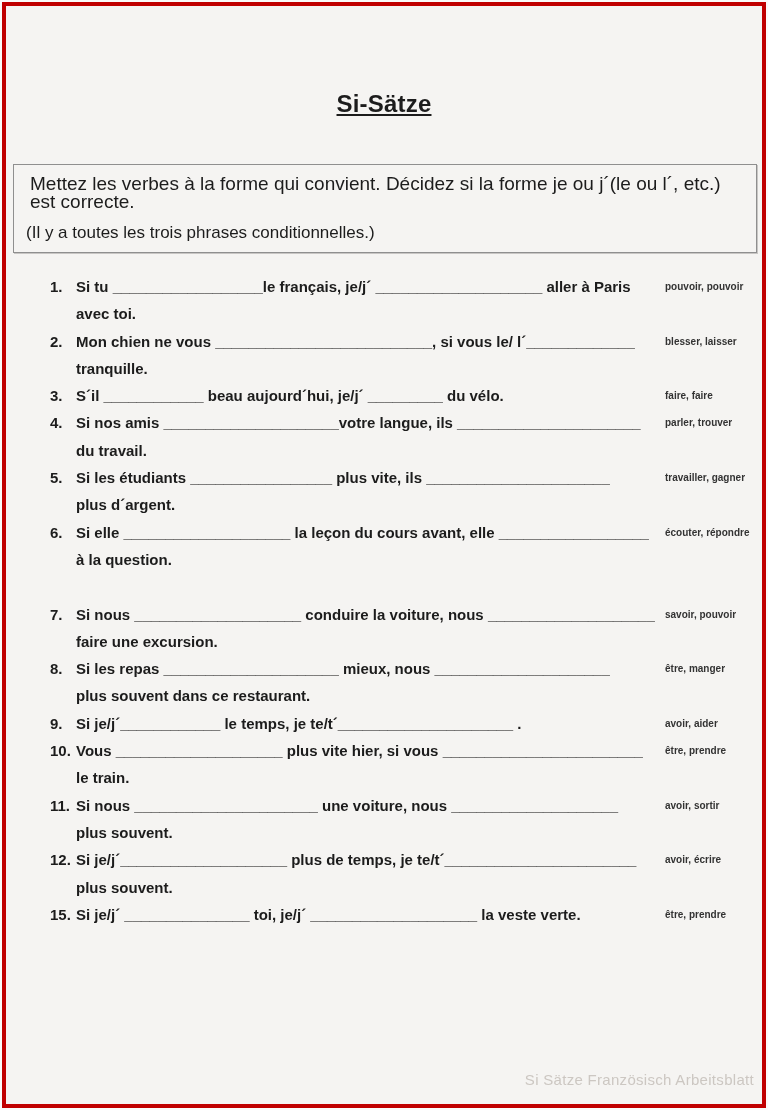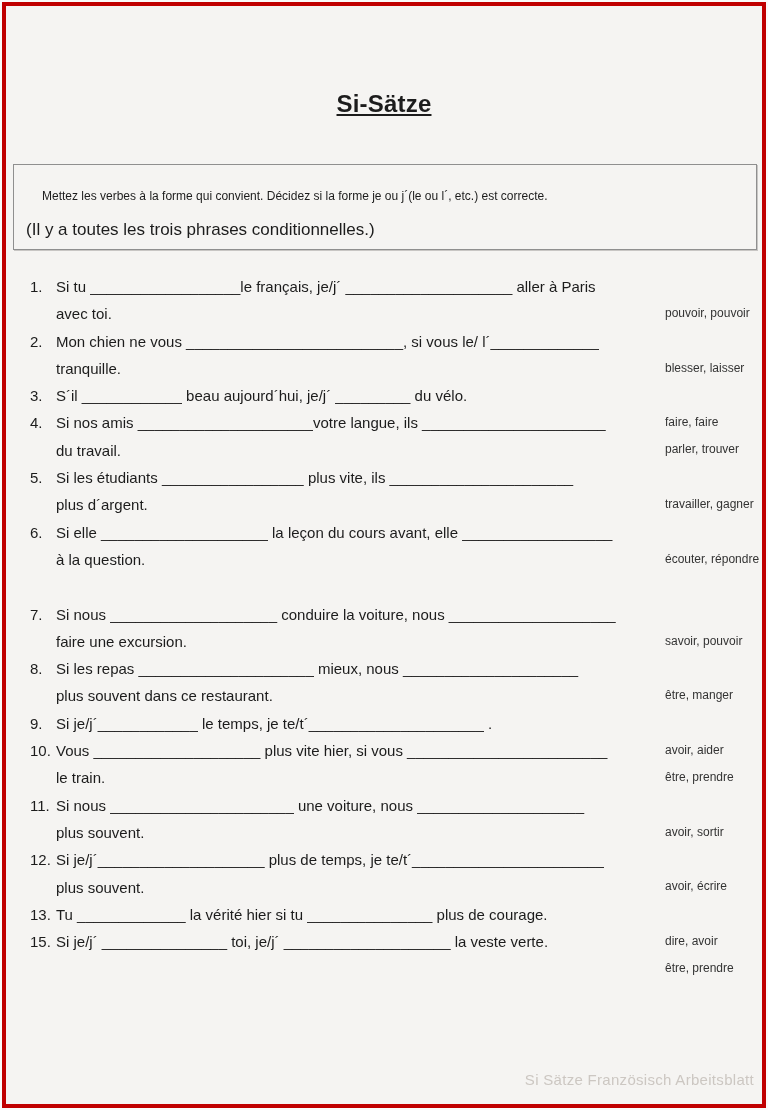--- a/index.html
+++ b/index.html
@@ -25,37 +25,37 @@
     letter-spacing:0.2px;
   }
   .instr-box {
     position:absolute; left:7px; right:5px; top:158px;
     border:1px solid #8f8f8f;
     box-shadow:1px 1px 0 #c8c6c4;
     padding:6px 12px 10px 12px;
     background:#f5f4f2;
     box-sizing:border-box;
   }
-  .instr-line1 { margin:16px; font-size:12px; line-height:18px; }
+  .instr-line1 { margin:4px; font-size:19px; line-height:18px; }
   .instr-line2 { margin:13px 0 0 0; font-size:17px; line-height:18px; }
   .items {
     position:absolute; left:0; right:0; top:267px;
   }
-  .item { position:relative; padding-left:24px; }
+  .item { position:relative; padding-left:44px;font-weight:bold; }
   .item.pre-gap { margin-top:27.3px; }
   .item-line {
     height:27.3px; line-height:27.3px;
     font-size:15px; white-space:nowrap;
   }
   .num { display:inline-block; width:26px; }
   .cont { padding-left:26px; }
   .hint {
     position:absolute; left:659px; top:0;
-    line-height:27.3px; font-size:12px;
-    color:#333; white-space:nowrap;margin-top:27px;
+    line-height:27.3px; font-size:10px;
+    color:#333; white-space:nowrap;
   }
   .watermark {
     position:absolute; right:8px; bottom:16px;
     font-size:15px; color:#ccc7c2; letter-spacing:0.3px;
   }
 </style>
 </head>
 <body>
 
 <div class="page">
@@ -156,26 +156,20 @@
     </div>
 
     <div class="item">
       <div class="item-line">
         <span class="num">12.</span><span>Si je/j´____________________ plus de temps, je te/t´_______________________</span>
       </div>
       <div class="item-line cont">plus souvent.</div>
       <span class="hint">avoir, écrire</span>
     </div>
 
-    <div class="item">
-      <div class="item-line">
-        <span class="num">13.</span><span>Tu _____________ la vérité hier si tu _______________ plus de courage.</span>
-      </div>
-      <span class="hint">dire, avoir</span>
-    </div>
 
 
     <div class="item">
       <div class="item-line">
         <span class="num">15.</span><span>Si je/j´ _______________ toi, je/j´ ____________________ la veste verte.</span>
       </div>
       <span class="hint">être, prendre</span>
     </div>
 
   </div>

